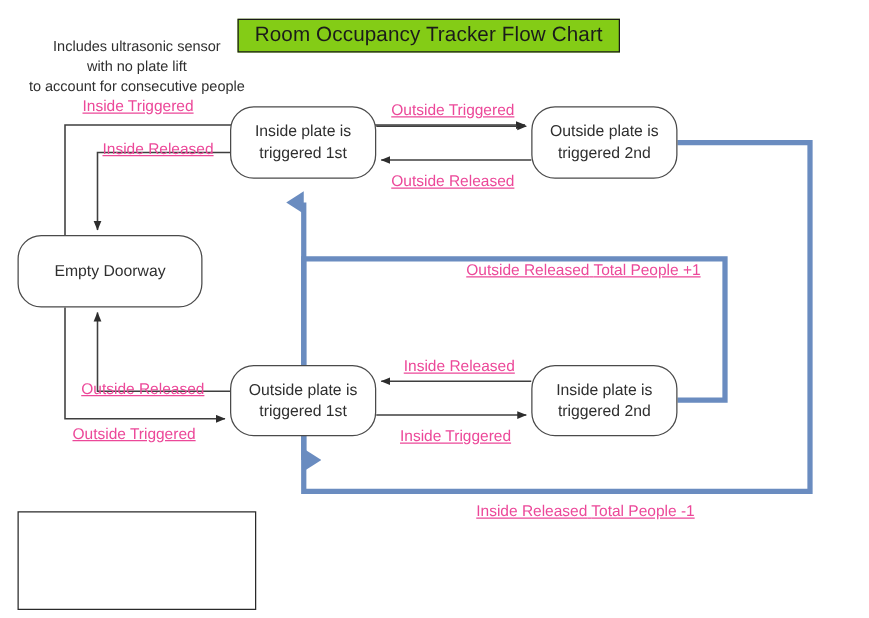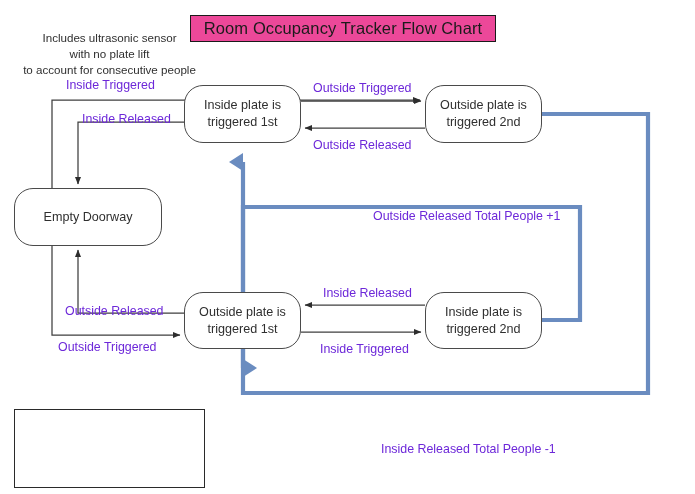--- a/index.html
+++ b/index.html
@@ -25,21 +25,21 @@
     position: absolute;
     left: 190px;
     top: 15px;
     width: 306px;
     height: 27px;
     border: 1.6px solid #1a1a1a;
     display: flex;
     align-items: center;
     justify-content: center;
     box-sizing: border-box;
-    background: #ec4899;
+    background: #84cc16;
   }
   .title-text {
     font-size: 16.5px;
     color: #1b1b1b;
     letter-spacing: 0.1px;
     white-space: nowrap;
   }
   .node {
     position: absolute;
     border: 1.3px solid #4a4a4a;
@@ -58,24 +58,25 @@
   .node span { display: block; }
   #node-empty      { left: 14px;  top: 188px; width: 148px; height: 58px; text-align: center; }
   #node-in1        { left: 184px; top: 85px;  width: 117px; height: 58px; }
   #node-out2       { left: 425px; top: 85px;  width: 117px; height: 58px; }
   #node-out1       { left: 184px; top: 292px; width: 117px; height: 57px; }
   #node-in2        { left: 425px; top: 292px; width: 117px; height: 57px; }
 
   .edge-label {
     position: absolute;
     font-size: 12.4px;
-    color: #6d28d9;
+    color: #ec4899;
     white-space: nowrap;
     line-height: 1.32;
     text-align: center;
+    text-decoration: underline;
   }
   .legend-box {
     position: absolute;
     left: 14px;
     top: 409px;
     width: 191px;
     height: 79px;
     border: 1.5px solid #2a2a2a;
     background: #ffffff;
     box-sizing: border-box;
@@ -172,21 +173,21 @@
 <div class="edge-label" style="left:65px;  top:303px;">Outside Released</div>
 <div class="edge-label" style="left:58px;  top:339px;">Outside Triggered</div>
 <div class="edge-label" style="left:323px; top:285px;">Inside Released</div>
 <div class="edge-label" style="left:320px; top:341px;">Inside Triggered</div>
 
 <div class="edge-label" style="left:373px; top:208px; width:130px; text-align:center;">
   <span>Outside Released</span>
   <span>Total People +1</span>
 </div>
 
-<div class="edge-label" style="left:381px; top:401px; width:130px; text-align:center;margin-top:40px;">
+<div class="edge-label" style="left:381px; top:401px; width:130px; text-align:center;">
   <span>Inside Released</span>
   <span>Total People -1</span>
 </div>
 
 <div class="legend-box"></div>
 <div class="legend-text" style="left:14px;">
   <span>Includes ultrasonic sensor</span>
   <span>with no plate lift</span>
   <span>to account for consecutive people</span>
 </div>

